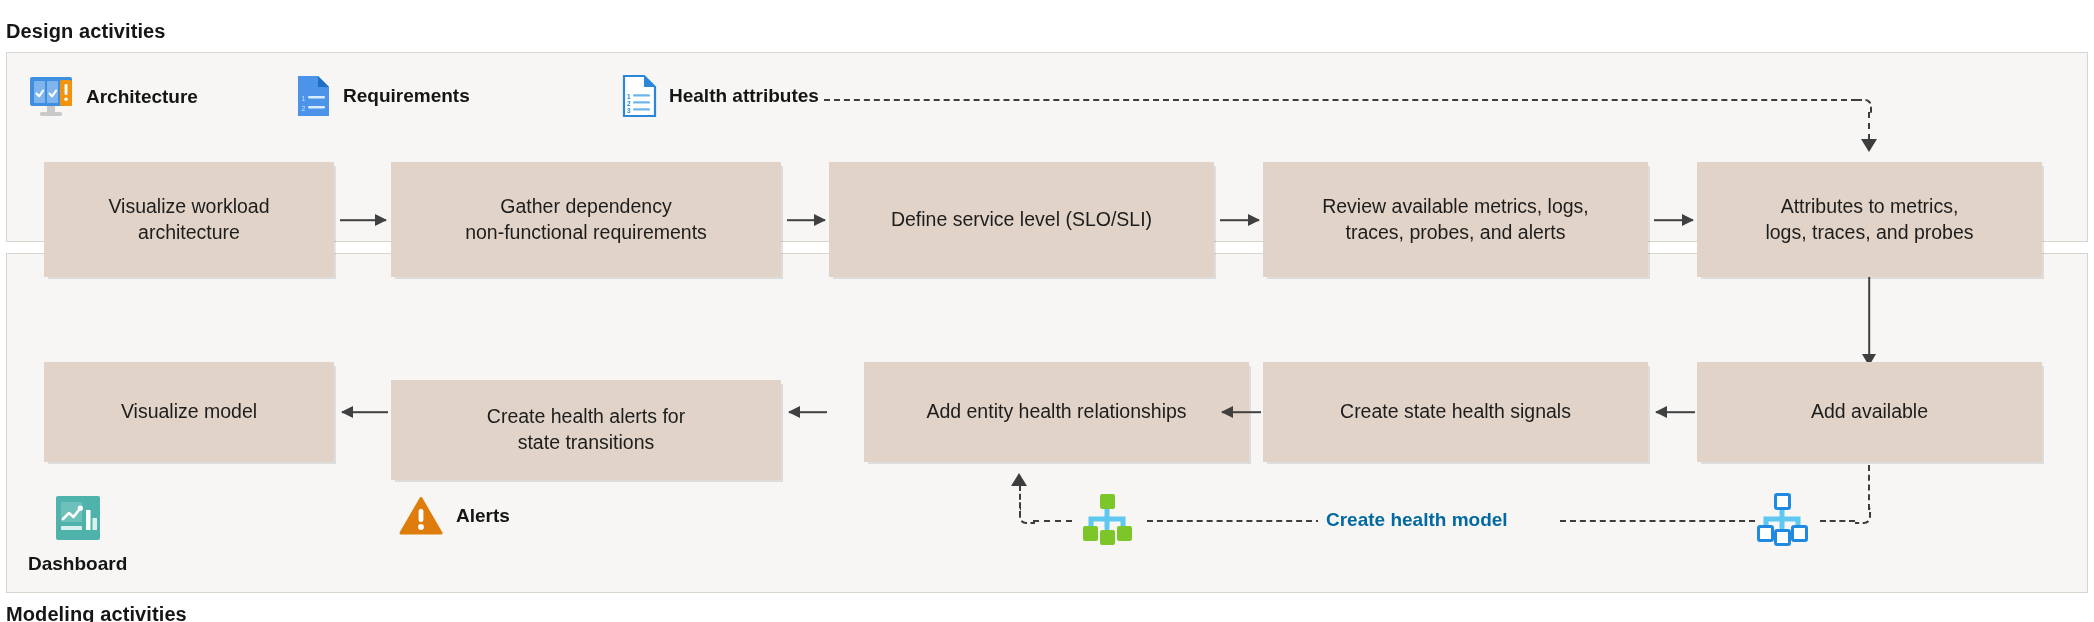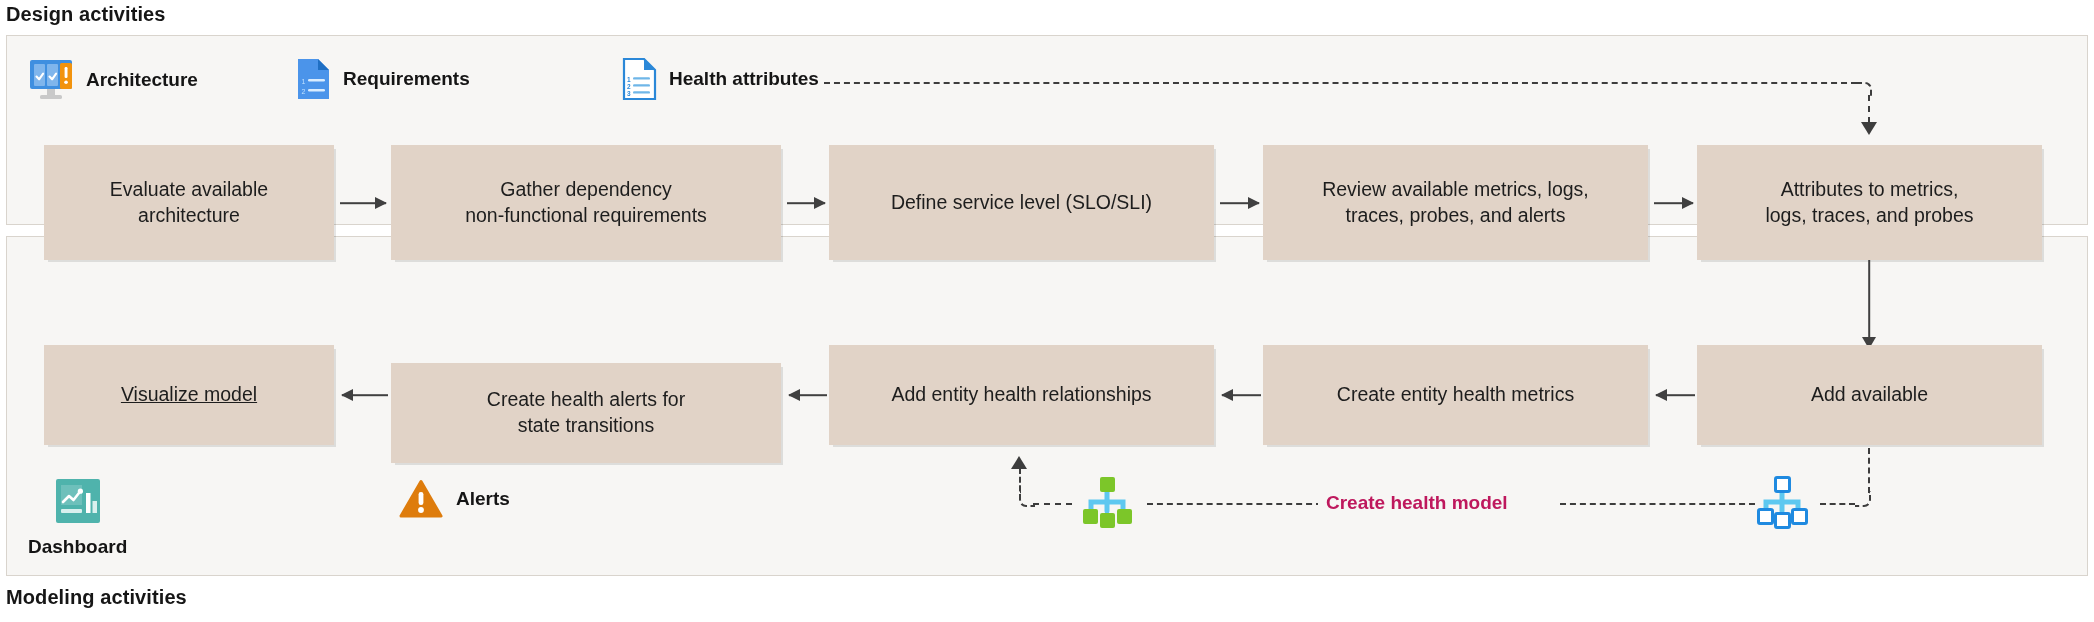--- a/index.html
+++ b/index.html
@@ -3,21 +3,21 @@
 <meta charset="utf-8">
 <style>
   html,body{margin:0;padding:0;}
   body{
     width:2094px;height:622px;
     background:#ffffff;
     font-family:"Liberation Sans", sans-serif;
     color:#1a1a1a;
     overflow:hidden;
   }
-  .stage{position:relative;width:2094px;height:544px;}
+  .stage{position:relative;width:2094px;height:544px;margin-top:17px;}
 
   
   .caption{
     position:absolute;
     font-size:20px;
     font-weight:bold;
     color:#161616;
     letter-spacing:.1px;
     white-space:nowrap;
   }
@@ -125,21 +125,21 @@
     position:absolute;
     border-bottom:2px dashed #3d3d3d;
     border-right:2px dashed #3d3d3d;
     border-bottom-right-radius:7px;
     width:14px;height:14px;
   }
 
   
   .path-label{
     position:absolute;
-    font-size:19px;font-weight:bold;color:#be185d;
+    font-size:19px;font-weight:bold;color:#0369a1;
     background:#f7f6f4;
     padding:0 8px;
     white-space:nowrap;
   }
 
   
   .legend-item{
     position:absolute;display:flex;align-items:center;gap:13px;white-space:nowrap;
   }
   .legend-item .llabel{font-size:19px;font-weight:bold;color:#151515;}
@@ -202,21 +202,21 @@
         <rect x="11" y="26.2" width="17" height="2.4" rx="1.2" fill="#6fb6e8"></rect>
         <text x="5" y="38" font-family="'Liberation Sans',sans-serif" font-size="6.5" fill="#2b88d8" font-weight="bold">3</text>
         <rect x="11" y="33.2" width="17" height="2.4" rx="1.2" fill="#6fb6e8"></rect>
       </svg>
     </span>
     <span class="glabel">Health attributes</span>
   </div>
 
   <div class="pbox" style="left:44px;top:145px;width:290px;height:115px;">
     <span>
-      <span>Evaluate available</span>
+      <span>Visualize workload</span>
       <span>architecture</span>
     </span>
   </div>
 
   <div class="pbox" style="left:391px;top:145px;width:390px;height:115px;">
     <span>
       <span>Gather dependency</span>
       <span>non-functional requirements</span>
     </span>
   </div>
@@ -261,42 +261,42 @@
   <div class="dash-h" style="left:824px;top:82px;width:1033px;"></div>
   <div class="corner" style="left:1856px;top:82px;"></div>
   <div class="dash-v" style="left:1868px;top:95px;height:28px;"></div>
   <div class="dash-head-down" style="left:1861px;top:122px;"></div>
 
   <div class="arrow-v down" style="left:1862px;top:260px;width:14px;height:88px;">
     <div class="shaft"></div>
       <div class="head"></div>
   </div>
 
-  <div class="pbox" style="left:44px;top:345px;width:290px;height:100px;text-decoration:underline;">
+  <div class="pbox" style="left:44px;top:345px;width:290px;height:100px;">
     <span>
       <span>Visualize model</span>
     </span>
   </div>
 
   <div class="pbox" style="left:391px;top:363px;width:390px;height:100px;">
     <span>
       <span>Create health alerts for</span>
       <span>state transitions</span>
     </span>
   </div>
 
-  <div class="pbox" style="left:829px;top:345px;width:385px;height:100px;">
+  <div class="pbox" style="left:864px;top:345px;width:385px;height:100px;">
     <span>
       <span>Add entity health relationships</span>
     </span>
   </div>
 
   <div class="pbox" style="left:1263px;top:345px;width:385px;height:100px;">
     <span>
-      <span>Create entity health metrics</span>
+      <span>Create state health signals</span>
     </span>
   </div>
 
   <div class="pbox" style="left:1697px;top:345px;width:345px;height:100px;">
     <span>
       <span>Add available</span>
     </span>
   </div>
 
   <div class="arrow-h left" style="left:342px;top:388px;width:46px;height:14px;">

